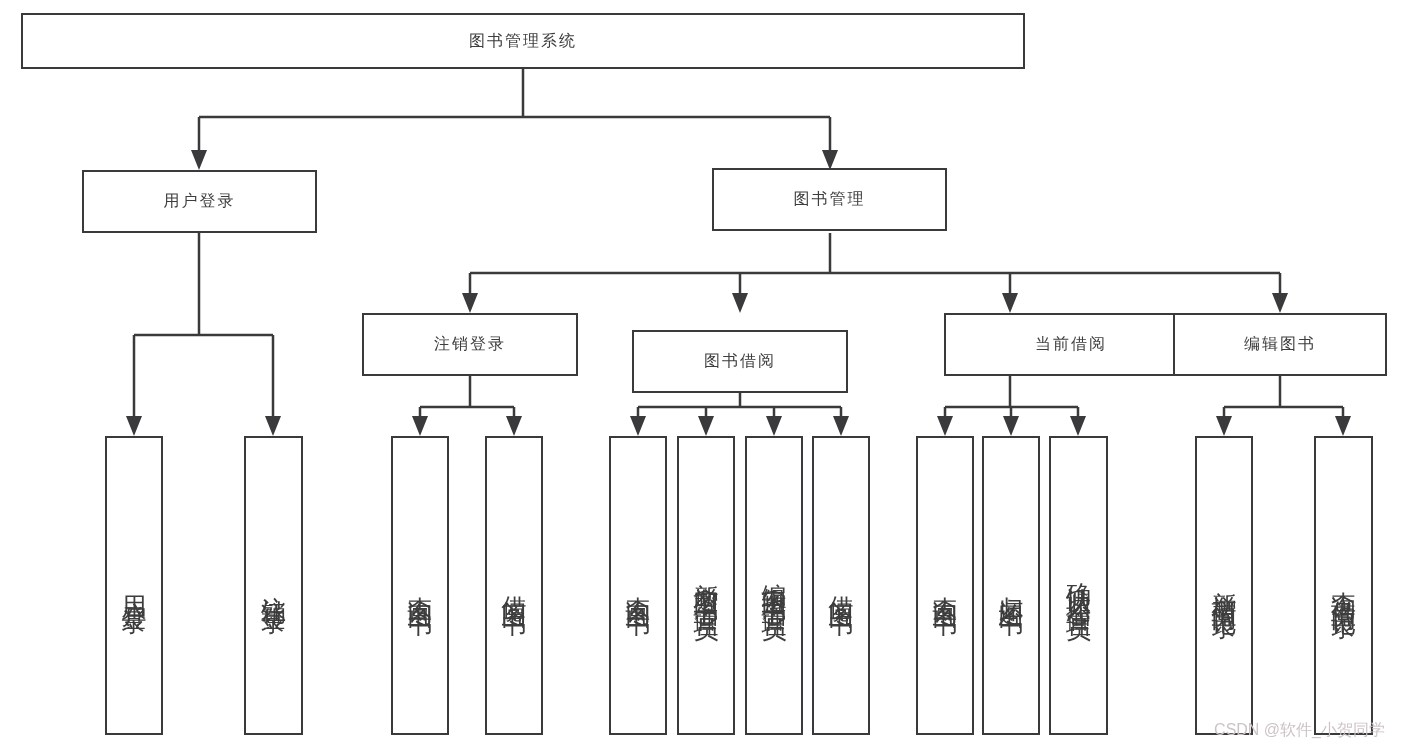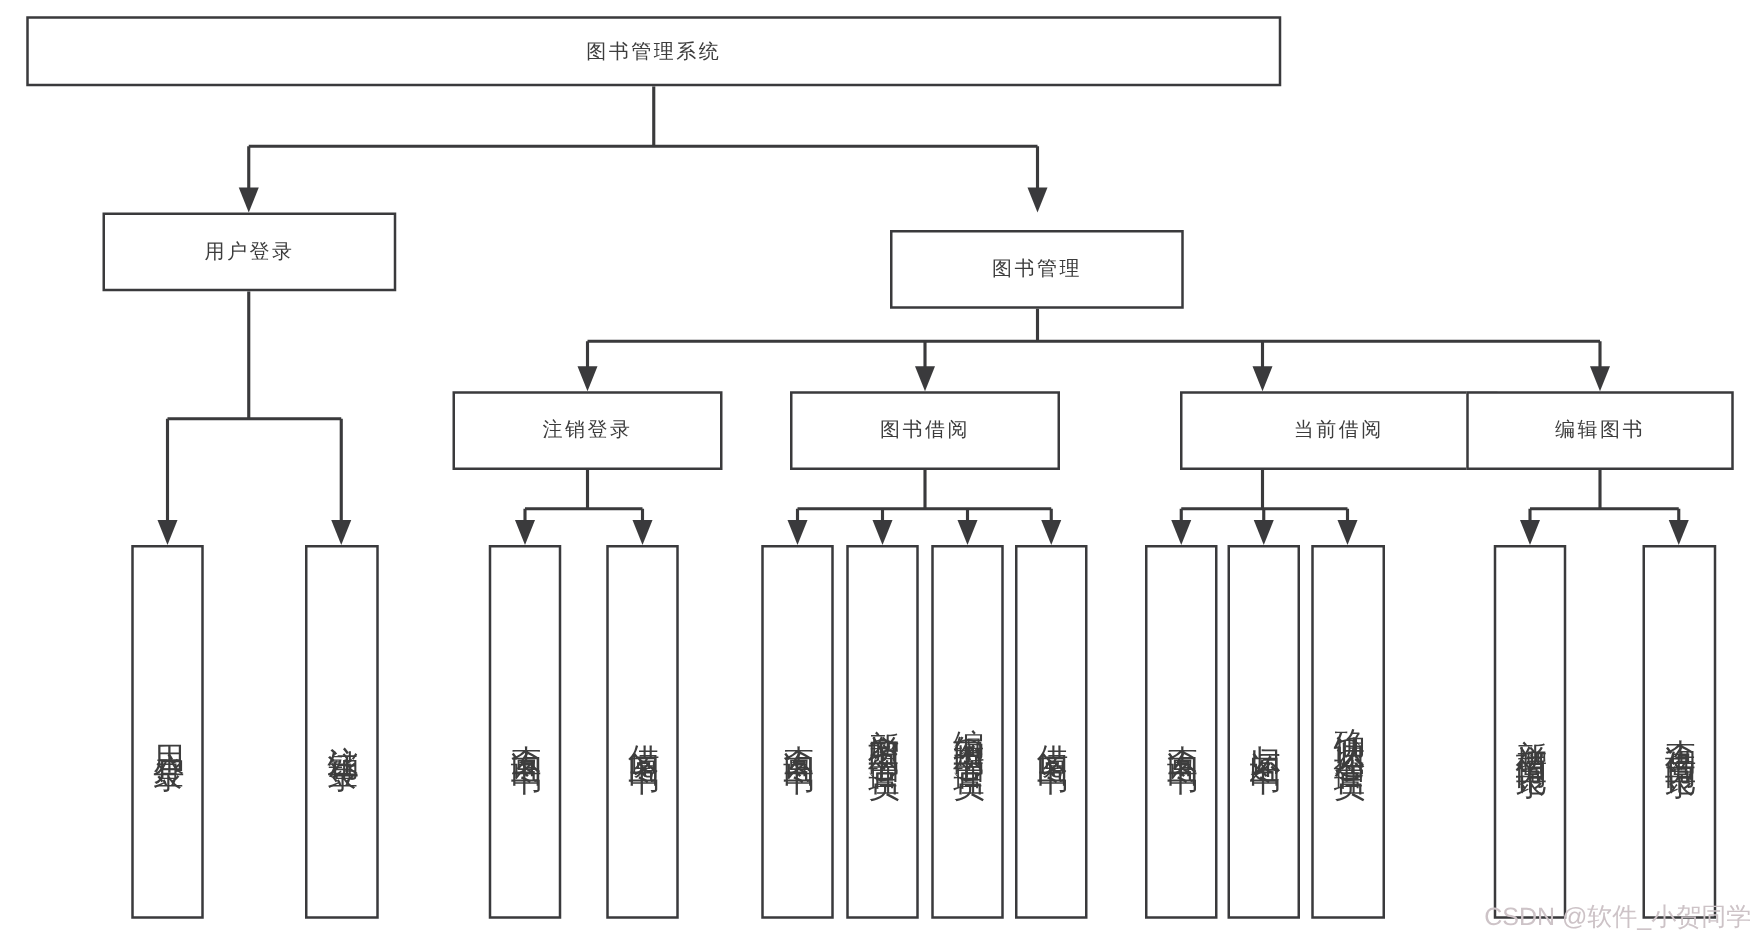--- a/index.html
+++ b/index.html
@@ -35,23 +35,23 @@
   }
   .node.v span{
     writing-mode:vertical-rl;
     text-orientation:mixed;
     font-size:25px;
     letter-spacing:5px;
     line-height:1;
   }
   .watermark{
     position:absolute;
-    right:4px;top:720px;
+    right:20px;top:720px;
     z-index:5;
-    font-size:20px;
+    font-size:16px;
     color:var(--watermark);
     white-space:nowrap;
   }
 </style>
 </head>
 <body>
 
 <div class="canvas">
 
   <svg class="connectors" width="1405" height="747" viewBox="0 0 1405 747">
@@ -91,28 +91,28 @@
     <polygon points="1335,416 1351,416 1343,436"></polygon>
   </svg>
 
   <div class="node h" style="left:21px;top:13px;width:1004px;height:56px;">
     <span>图书管理系统</span>
   </div>
 
   <div class="node h" style="left:82px;top:170px;width:235px;height:63px;">
     <span>用户登录</span>
   </div>
-  <div class="node h" style="left:712px;top:184px;width:235px;height:63px;">
+  <div class="node h" style="left:712px;top:168px;width:235px;height:63px;">
     <span>图书管理</span>
   </div>
 
   <div class="node h" style="left:362px;top:313px;width:216px;height:63px;">
     <span>注销登录</span>
   </div>
-  <div class="node h" style="left:632px;top:313px;width:216px;height:63px;">
+  <div class="node h" style="left:632px;top:330px;width:216px;height:63px;">
     <span>图书借阅</span>
   </div>
   <div class="node h" style="left:944px;top:313px;width:254px;height:63px;">
     <span>当前借阅</span>
   </div>
   <div class="node h" style="left:1173px;top:313px;width:214px;height:63px;">
     <span>编辑图书</span>
   </div>
 
   <div class="node v" style="left:105px;top:436px;width:58px;height:299px;">

